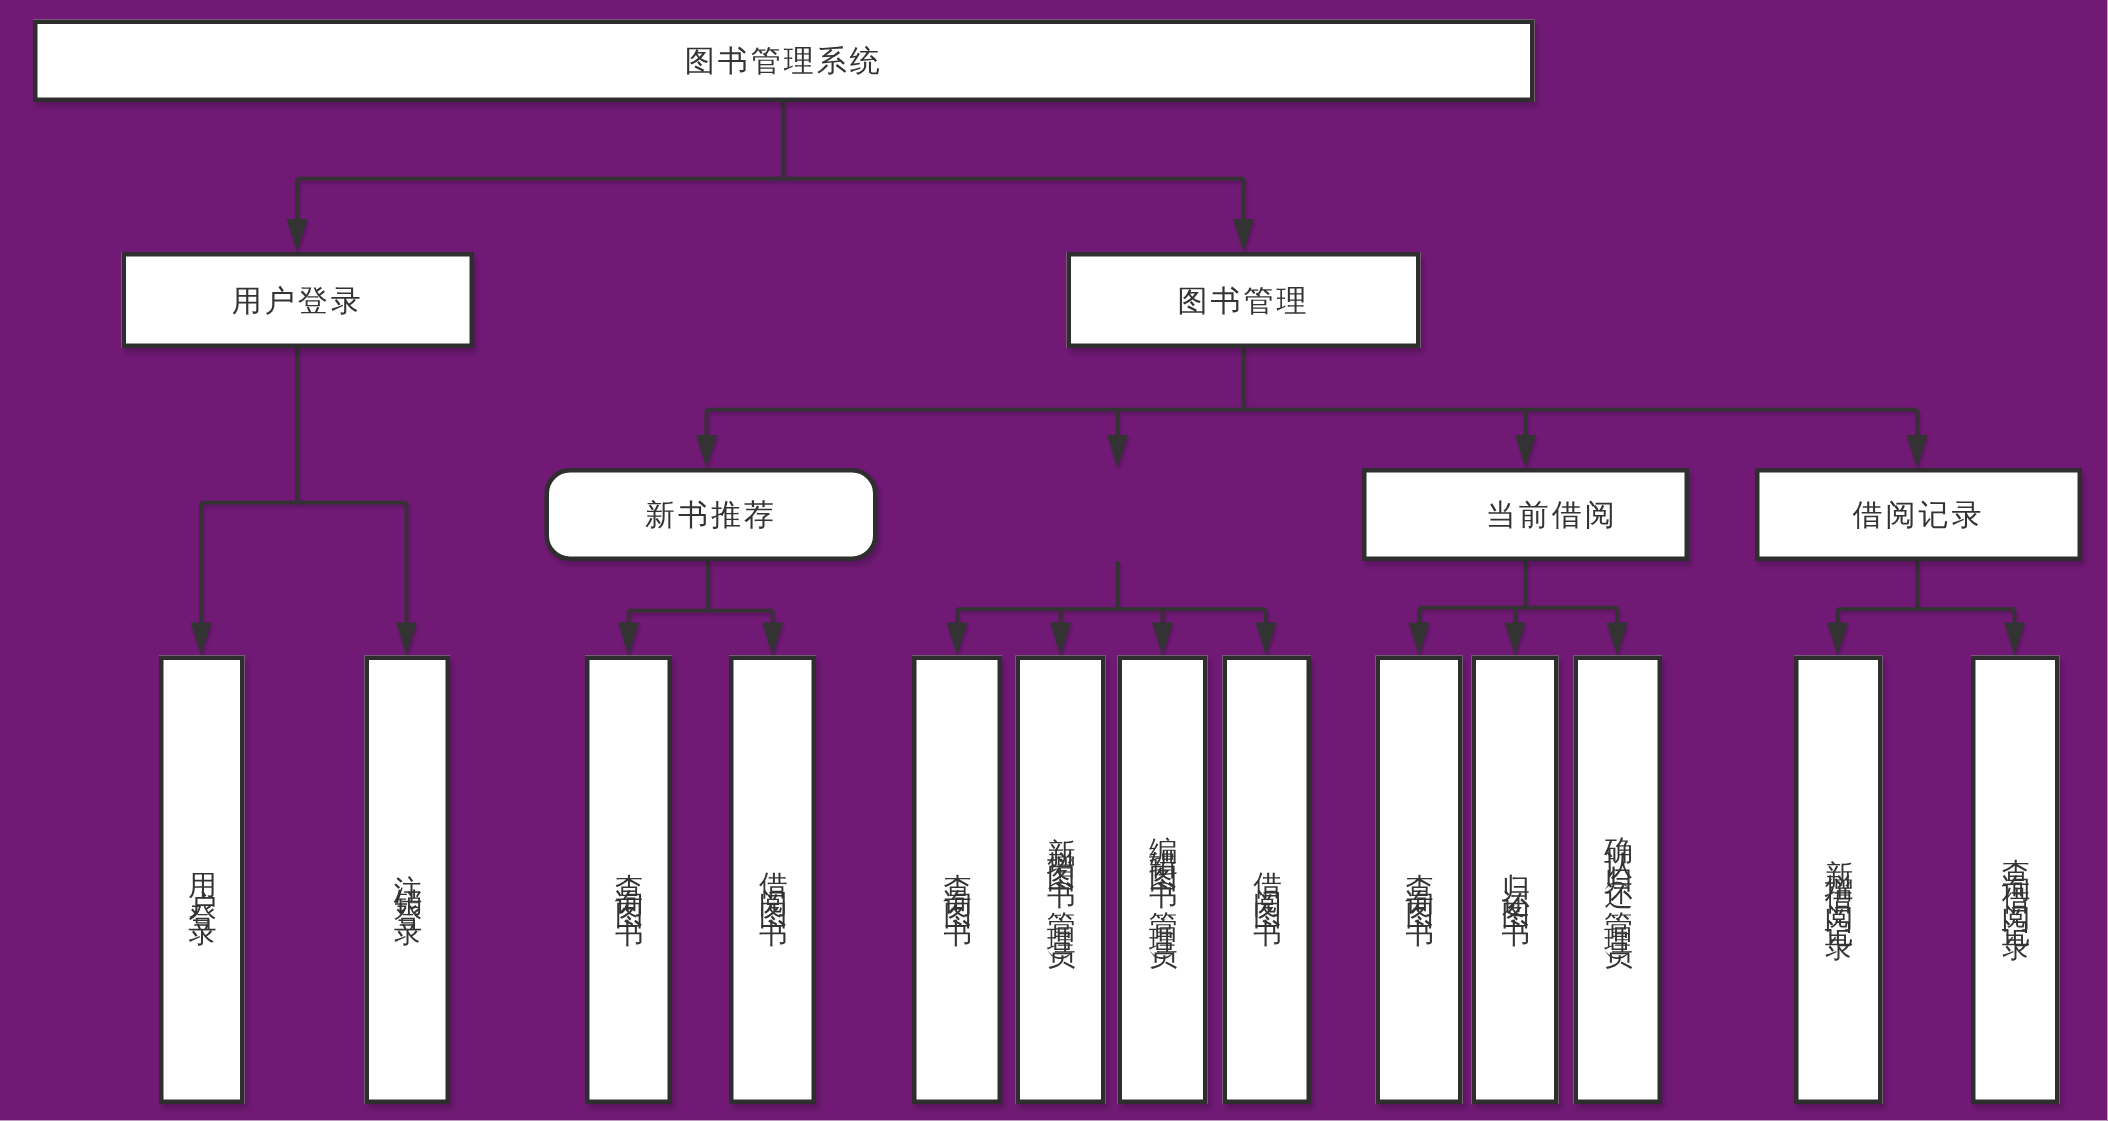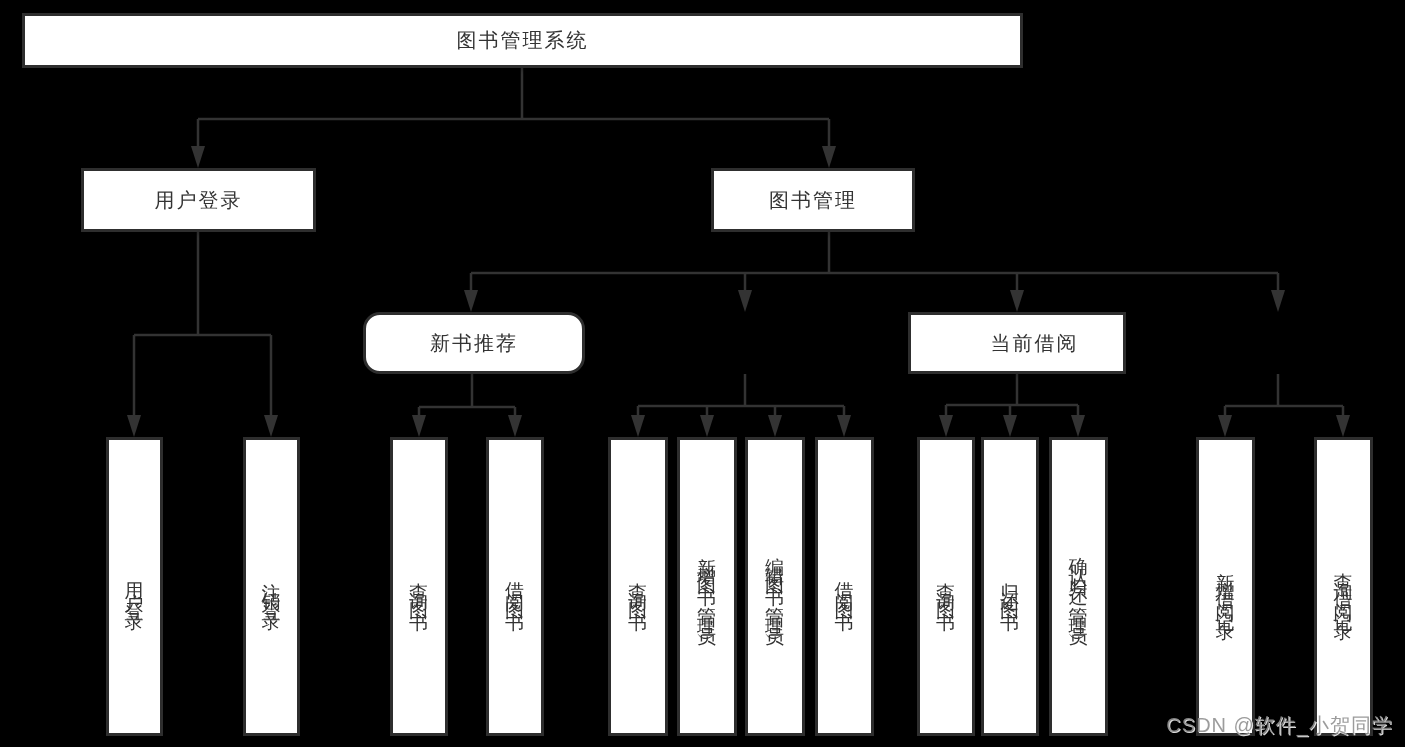--- a/index.html
+++ b/index.html
@@ -5,21 +5,21 @@
   html, body {
     margin: 0;
     padding: 0;
     background: #ffffff;
     font-family: "Liberation Sans", "DejaVu Sans", sans-serif;
   }
   .canvas {
     position: relative;
     width: 1405px;
     height: 747px;
-    background: #000000;
+    background: #701a75;
     overflow: hidden;
   }
   .connectors {
     position: absolute;
     left: 0;
     top: 0;
     width: 1405px;
     height: 747px;
     filter: drop-shadow(1px 2px 1px rgba(0,0,0,0.18));
   }
@@ -111,38 +111,38 @@
     <g stroke="#333333" stroke-width="2.5" fill="#333333">
       <path fill="none" d="M1278 374 V406 M1225 406 H1343 M1225 406 V417 M1343 406 V417"></path>
       <polygon stroke="none" points="1218,415 1232,415 1225,437"></polygon>
       <polygon stroke="none" points="1336,415 1350,415 1343,437"></polygon>
     </g>
   </svg>
 
   <div class="box h-box" style="left:22px; top:13px; width:1001px; height:55px;">图书管理系统</div>
 
   <div class="box h-box" style="left:81px; top:168px; width:235px; height:64px;">用户登录</div>
-  <div class="box h-box" style="left:711px; top:168px; width:204px; height:64px;">图书管理</div>
+  <div class="box h-box" style="left:711px; top:168px; width:236px; height:64px;">图书管理</div>
 
   <div class="box h-box" style="left:363px; top:312px; width:222px; height:62px;border-radius:17px;">新书推荐</div>
   <div class="box h-box" style="left:908px; top:312px; width:218px; height:62px;padding-left:35px;">当前借阅</div>
+  <div class="box h-box" style="left:1170px; top:312px; width:218px; height:62px;">借阅记录</div>
 
   <div class="box v-box" style="left:106px; width:57px;">用户登录</div>
   <div class="box v-box" style="left:243px; width:57px;">注销登录</div>
 
   <div class="box v-box" style="left:390px; width:58px;">查询图书</div>
   <div class="box v-box" style="left:486px; width:58px;">借阅图书</div>
 
   <div class="box v-box" style="left:608px; width:60px;">查询图书</div>
   <div class="box v-box" style="left:677px; width:60px;">新增图书（管理员）</div>
   <div class="box v-box" style="left:745px; width:60px;">编辑图书（管理员）</div>
   <div class="box v-box" style="left:815px; width:59px;">借阅图书</div>
 
   <div class="box v-box" style="left:917px; width:58px;">查询图书</div>
   <div class="box v-box" style="left:981px; width:58px;">归还图书</div>
   <div class="box v-box" style="left:1049px; width:59px;">确认归还（管理员）</div>
 
   <div class="box v-box" style="left:1196px; width:59px;">新增借阅记录</div>
   <div class="box v-box" style="left:1314px; width:59px;">查询借阅记录</div>
 
-  <div class="watermark">CSDN @软件_小贺同学</div>
 
 </div>
 
 </body></html>

